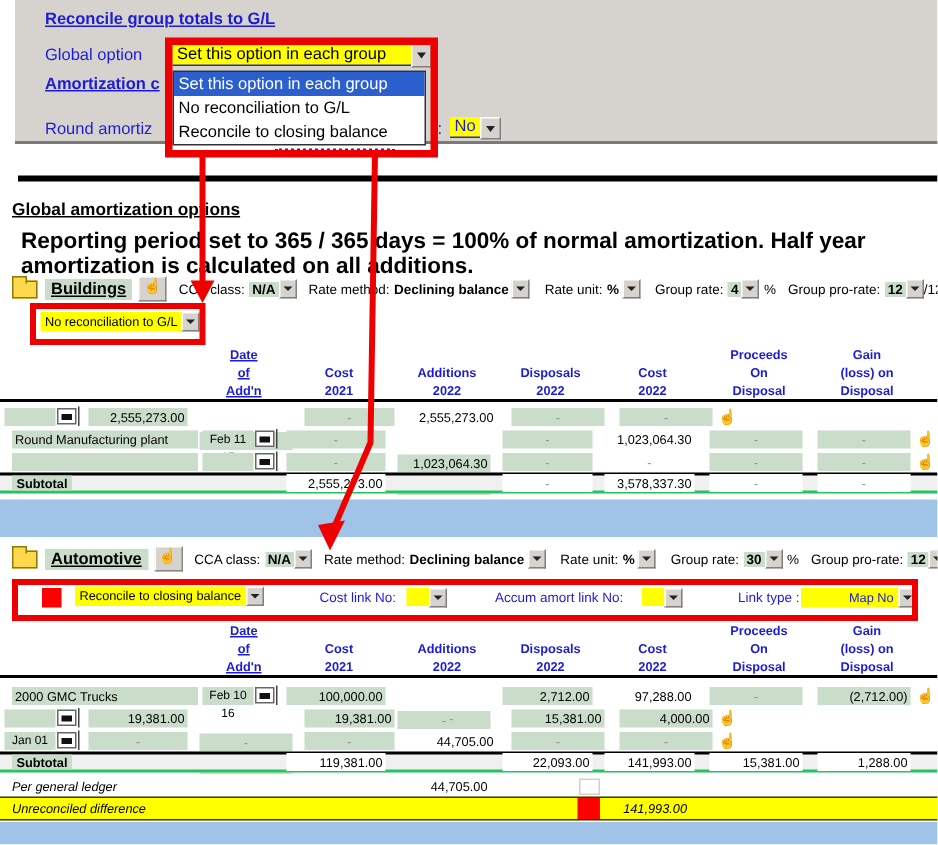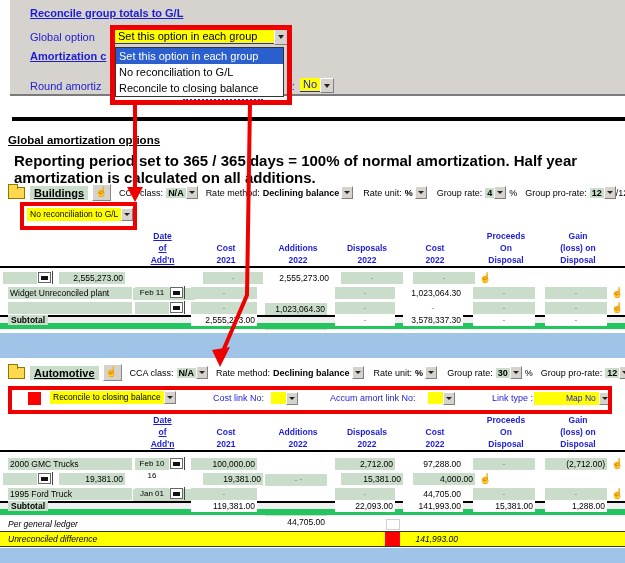--- a/index.html
+++ b/index.html
@@ -61,21 +61,21 @@
   .w-c2{width:60px;margin-left:8px;}
   .w-pro{width:62px;margin-left:10px;}
   .w-gain{width:62px;margin-left:10px;}
   .w-ric{width:14px;margin-left:4px;}
   .h-date{width:51px;margin-left:3px;text-decoration:underline;}
   .datebtn{width:13px;height:11px;background:#fff;border:1px solid #666;box-sizing:border-box;
            display:flex;align-items:center;justify-content:center;}
   .datebtn b{display:block;width:7px;height:4px;background:#111;}
   .vline{width:1px;height:13px;background:#444;margin-left:1px;}
   .sub-row{display:flex;align-items:center;height:14px;font-size:8.5px;background:#f0f0f0;
-           border-top:2px solid #000;border-bottom:6px solid #22c55e;box-sizing:border-box;width:625px;}
+           border-top:2px solid #000;border-bottom:2px solid #22c55e;box-sizing:border-box;width:625px;}
   .sub-chip{background:#cadcca;font-weight:bold;padding:0 3px;height:12px;line-height:12px;}
   .wcell{background:#fff;}
   .band{background:#9fc4e7;width:625px;}
   .ital{font-style:italic;}
   svg.overlay{position:absolute;left:0;top:0;z-index:40;pointer-events:none;}
 </style>
 </head>
 <body>
 
 <div class="abs top-panel"></div>
@@ -202,21 +202,21 @@
       </div>
     <div class="cell gcell num w-c1">2,555,273.00</div>
     <div class="cell gcell num w-add dash">-</div>
     <div class="cell gcell num w-dis dash">-</div>
     <div class="cell num w-c2">2,555,273.00</div>
     <div class="cell gcell num w-pro dash">-</div>
     <div class="cell gcell num w-gain dash">-</div>
     <div class="hand w-ric">☝</div>
   </div>
   <div class="row">
-    <div class="cell gcell w-name">Widget Unreconciled plant</div>
+    <div class="cell gcell w-name">Round Manufacturing plant</div>
     <div class="cell gcell w-date">Feb 11 17</div>
     <div class="w-dbtn">
         <span class="datebtn">
           <b></b>
         </span>
         <span class="vline"></span>
       </div>
     <div class="cell gcell num w-c1 dash">-</div>
     <div class="cell gcell num w-add">1,023,064.30</div>
     <div class="cell gcell num w-dis dash">-</div>
@@ -381,21 +381,20 @@
       </div>
     <div class="cell gcell num w-c1">19,381.00</div>
     <div class="cell gcell num w-add dash">-</div>
     <div class="cell gcell num w-dis">19,381.00</div>
     <div class="cell num w-c2 dash">-</div>
     <div class="cell gcell num w-pro">15,381.00</div>
     <div class="cell gcell num w-gain">4,000.00</div>
     <div class="hand w-ric">☝</div>
   </div>
   <div class="row">
-    <div class="cell gcell w-name">1995 Ford Truck</div>
     <div class="cell gcell w-date">Jan 01 18</div>
     <div class="w-dbtn">
         <span class="datebtn">
           <b></b>
         </span>
         <span class="vline"></span>
       </div>
     <div class="cell gcell num w-c1 dash">-</div>
     <div class="cell gcell num w-add">44,705.00</div>
     <div class="cell gcell num w-dis dash">-</div>

